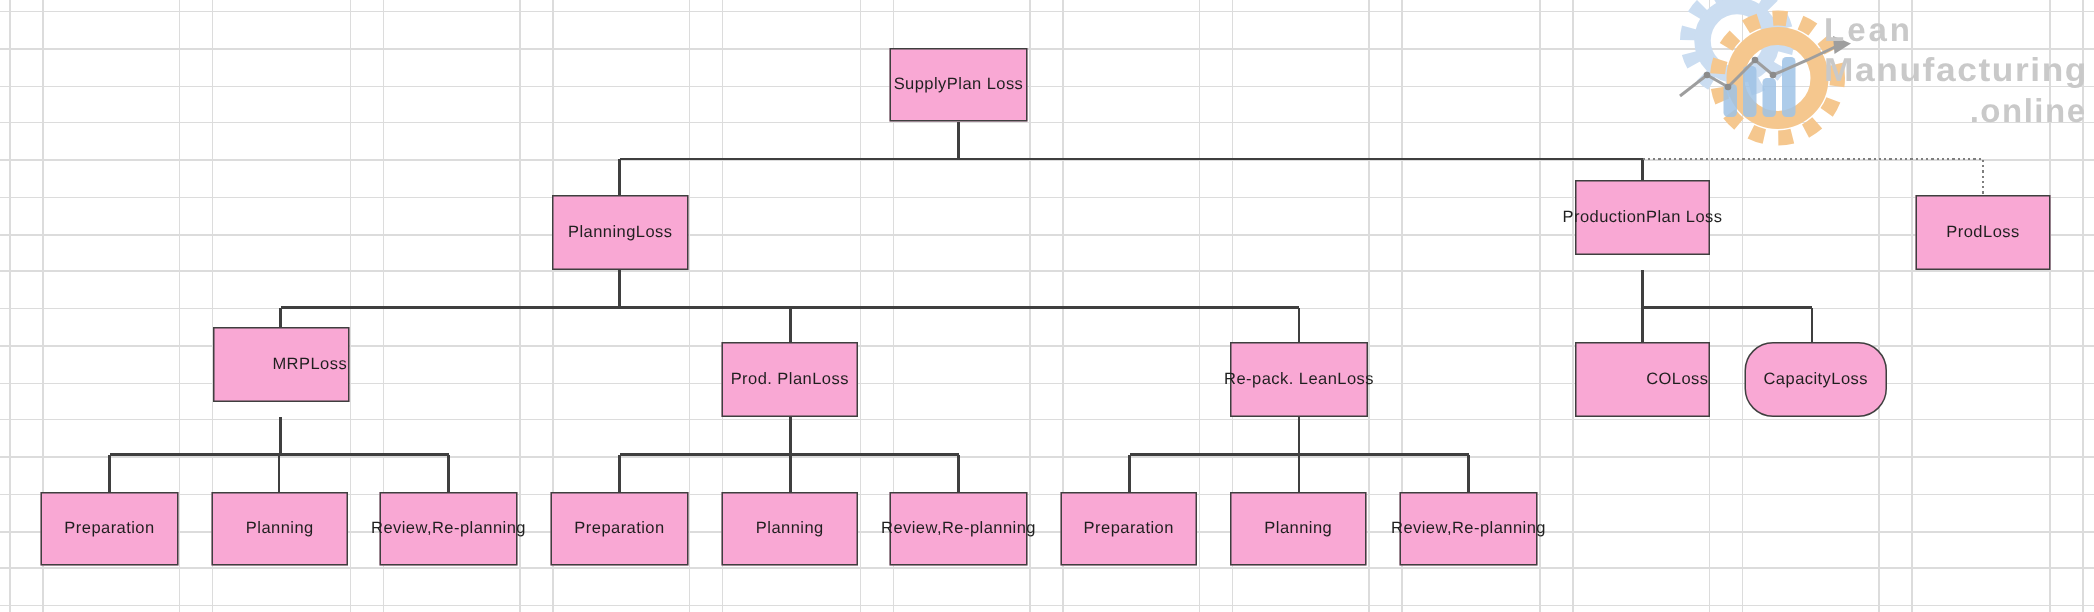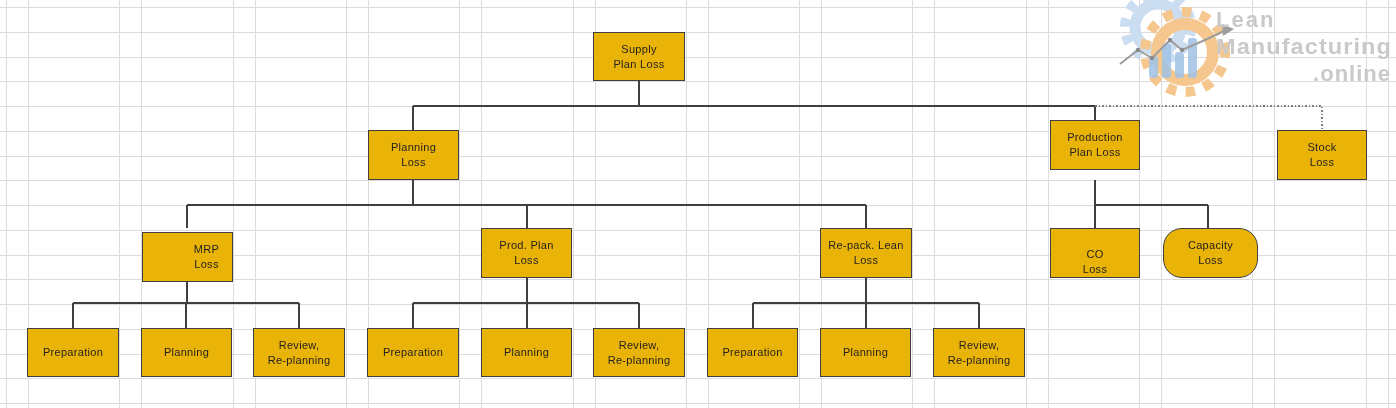--- a/index.html
+++ b/index.html
@@ -3,22 +3,22 @@
 <meta charset="utf-8">
 <style>
   html,body{margin:0;padding:0;background:#ffffff;}
   #canvas{
     position:relative;width:1396px;height:408px;background:#ffffff;
     overflow:hidden;font-family:"Liberation Sans",sans-serif;
   }
   svg.layer{position:absolute;left:0;top:0;}
   #nodes-layer{position:absolute;left:0;top:0;width:100%;height:100%;}
   .node{
-    position:absolute;background:#eab308;border:1.5px solid #3f3f3f;
-    display:flex;flex-direction:column;align-items:center;justify-content:center;
+    position:absolute;background:#f9a8d4;border:1.5px solid #3f3f3f;
+    display:flex;flex-direction:row;align-items:center;justify-content:center;
     box-sizing:border-box;
     font-size:11px;line-height:15px;letter-spacing:0.3px;color:#1f1f1f;
     text-align:center;white-space:nowrap;
   }
   .node span{display:block;}
 </style>
 </head>
 <body>
 
 <div id="canvas">
@@ -98,24 +98,24 @@
       </div>
       <div class="node" style="left: 368px; top: 130px; width: 91px; height: 50px;">
         <span>Planning</span>
         <span>Loss</span>
       </div>
       <div class="node" style="left: 1050px; top: 120px; width: 90px; height: 50px;">
         <span>Production</span>
         <span>Plan Loss</span>
       </div>
       <div class="node" style="left: 1277px; top: 130px; width: 90px; height: 50px;">
-        <span>Stock</span>
+        <span>Prod</span>
         <span>Loss</span>
       </div>
-      <div class="node" style="left: 142px; top: 232px; width: 91px; height: 50px; padding-left: 38px;">
+      <div class="node" style="left: 142px; top: 218px; width: 91px; height: 50px; padding-left: 38px;">
         <span>MRP</span>
         <span>Loss</span>
       </div>
       <div class="node" style="left: 481px; top: 228px; width: 91px; height: 50px;">
         <span>Prod. Plan</span>
         <span>Loss</span>
       </div>
       <div class="node" style="left: 820px; top: 228px; width: 92px; height: 50px;">
         <span>Re-pack. Lean</span>
         <span>Loss</span>

